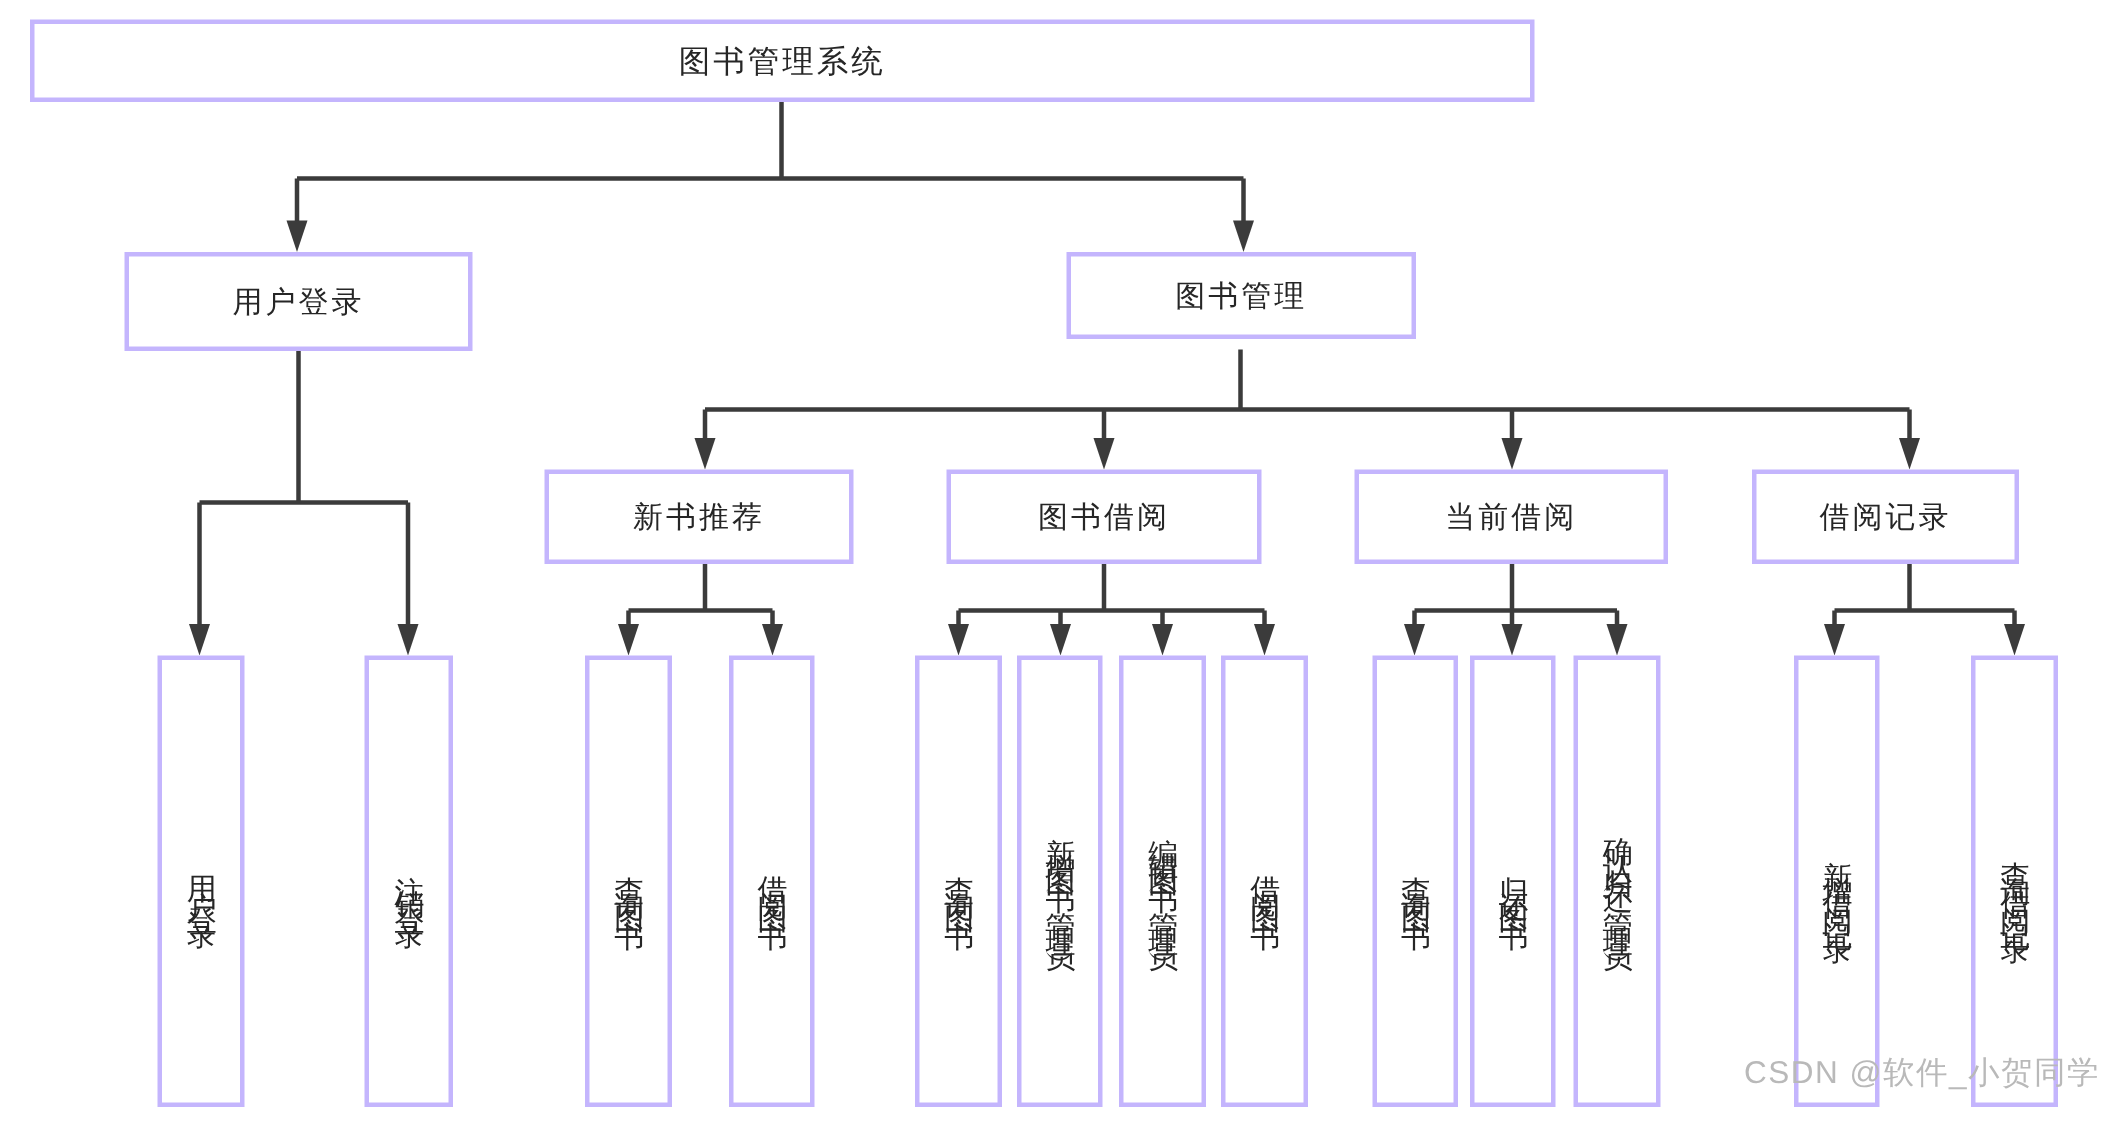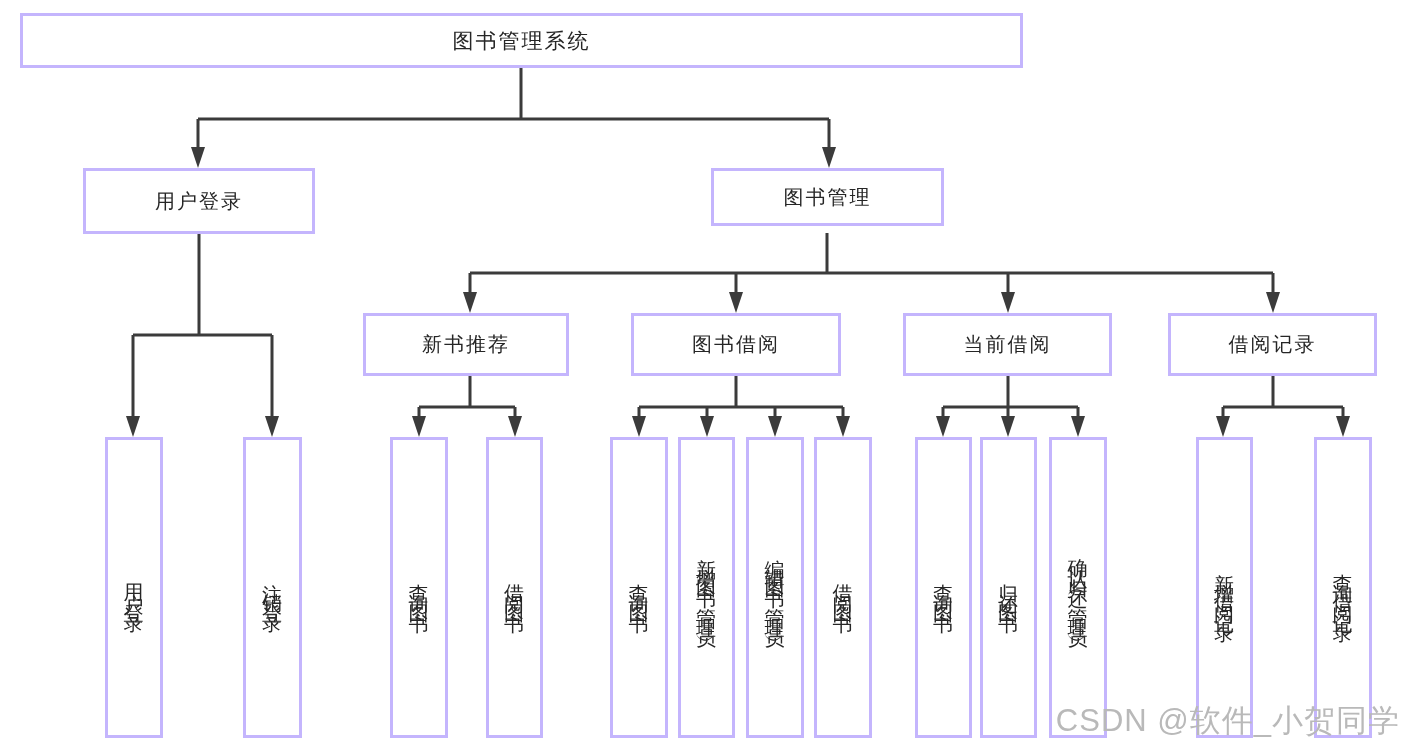--- a/index.html
+++ b/index.html
@@ -53,22 +53,22 @@
     writing-mode: vertical-rl;
     text-orientation: mixed;
     font-size: 20px;
     line-height: 1;
     letter-spacing: 10px;
     white-space: nowrap;
   }
   .watermark {
     position: absolute;
     right: 5px;
-    bottom: 5px;
-    font-size: 31px;
+    bottom: 18px;
+    font-size: 21px;
     letter-spacing: 1px;
     color: #b9b9b9;
     white-space: nowrap;
   }
 </style>
 </head>
 <body>
 
 <div class="canvas">
 
@@ -121,21 +121,21 @@
 
   <div class="node h-node" style="left:363px; top:313px; width:206px; height:63px;">
     <span>新书推荐</span>
   </div>
   <div class="node h-node" style="left:631px; top:313px; width:210px; height:63px;">
     <span>图书借阅</span>
   </div>
   <div class="node h-node" style="left:903px; top:313px; width:209px; height:63px;">
     <span>当前借阅</span>
   </div>
-  <div class="node h-node" style="left:1168px; top:313px; width:209px; height:63px;">
+  <div class="node h-node" style="left:1168px; top:313px; width:178px; height:63px;">
     <span>借阅记录</span>
   </div>
 
   <div class="node v-node" style="left:105px; top:437px; width:58px; height:301px;">
     <span>用户登录</span>
   </div>
   <div class="node v-node" style="left:243px; top:437px; width:59px; height:301px;">
     <span>注销登录</span>
   </div>
 

